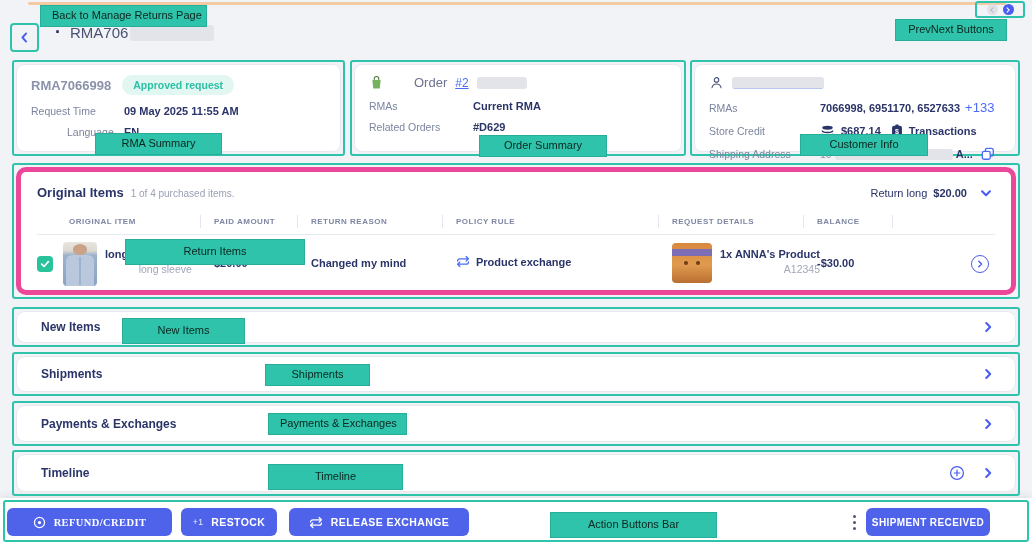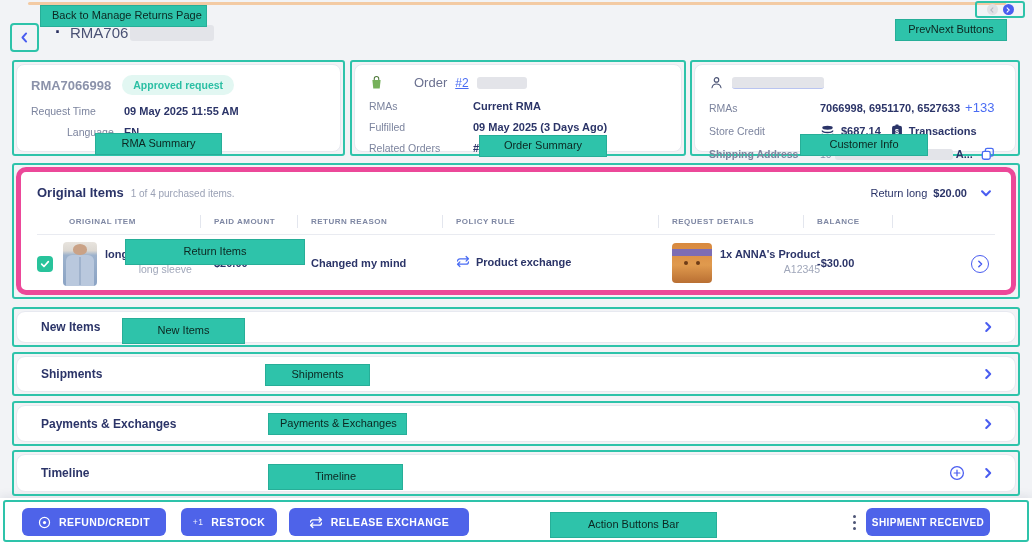--- a/index.html
+++ b/index.html
@@ -148,24 +148,20 @@
           </svg>
         <span style="font-size:13px; color:#6b7190;margin-left:22px;">Order</span>
         <span class="link" style="font-size:12px;">#2</span>
         <span class="redact" style="width:50px; height:12px;"></span>
       </div>
       <div class="crow" style="margin-top:10px;">
         <span class="clabel" style="width:104px;">RMAs</span>
         <span class="cval">Current RMA</span>
       </div>
       <div class="crow">
-        <span class="clabel" style="width:104px;">Fulfilled</span>
-        <span class="cval">09 May 2025 (3 Days Ago)</span>
-      </div>
-      <div class="crow">
         <span class="clabel" style="width:104px;">Related Orders</span>
         <span class="cval">#D629</span>
       </div>
     </div>
   </div>
   <div class="annot-label" style="left:479px; top:135px; width:128px;">Order Summary</div>
 
   <div class="cardbox annot-box" style="left:690px; top:60px; width:330px; height:96px; pointer-events:none;">
     <div class="inner" style="pointer-events:auto;">
       <div style="display:flex; align-items:center; gap:8px;">
@@ -193,21 +189,21 @@
         <span class="icon-inline" style="margin:0 6px 0 10px;">
           <svg width="12" height="14" viewBox="0 0 14 17">
               <rect x="1" y="2" width="12" height="14" rx="2.5" fill="#2b3468"></rect>
               <rect x="5" y="0.5" width="4" height="2.5" rx="1" fill="#2b3468"></rect>
               <text x="7" y="12" font-size="8.5" fill="#fff" text-anchor="middle" font-family="Liberation Sans, sans-serif" font-weight="bold">$</text>
             </svg>
         </span>
         <span class="cval">Transactions</span>
       </div>
       <div class="crow">
-        <span class="clabel" style="width:111px;font-weight:bold;">Shipping Address</span>
+        <span class="clabel" style="width:111px;">Shipping Address</span>
         <span style="font-size:10.5px; color:#8b92aa;">10</span>
         <span class="redact" style="width:118px; height:11px; margin:0 3px;"></span>
         <span class="cval">A...</span>
         <span class="icon-inline" style="margin-left:8px; cursor:pointer;">
           <svg width="14" height="14" viewBox="0 0 16 16">
               <rect x="5" y="1.5" width="9" height="9" rx="2" stroke="#4a6cf3" stroke-width="1.5" fill="none"></rect>
               <rect x="1.5" y="5" width="9" height="9" rx="2" stroke="#4a6cf3" stroke-width="1.5" fill="#fff"></rect>
             </svg>
         </span>
       </div>
@@ -336,21 +332,21 @@
           </svg>
         <svg width="14" height="14" viewBox="0 0 16 16">
             <path d="M6 3.5L10.5 8L6 12.5" class="chev-blue"></path>
           </svg>
       </div>
     </div>
   </div>
   <div class="annot-label" style="left:268px; top:464px; width:135px; padding-top:6px; padding-bottom:7px;">Timeline</div>
 
   <div class="bottom-bar">
-    <button class="btn" style="left:22px; width:144px;">
+    <button class="btn" style="left:7px; width:165px;font-family:Liberation Serif, serif;">
       <svg width="13" height="13" viewBox="0 0 16 16">
           <circle cx="8" cy="8" r="6.2" stroke="#fff" stroke-width="1.5" fill="none"></circle>
           <circle cx="8" cy="8" r="2" fill="#fff"></circle>
         </svg>
       <span>REFUND/CREDIT</span>
     </button>
     <button class="btn" style="left:181px; width:96px;">
       <span style="font-size:8.5px; font-weight:normal; opacity:.9;">+1</span>
       <span>RESTOCK</span>
     </button>

